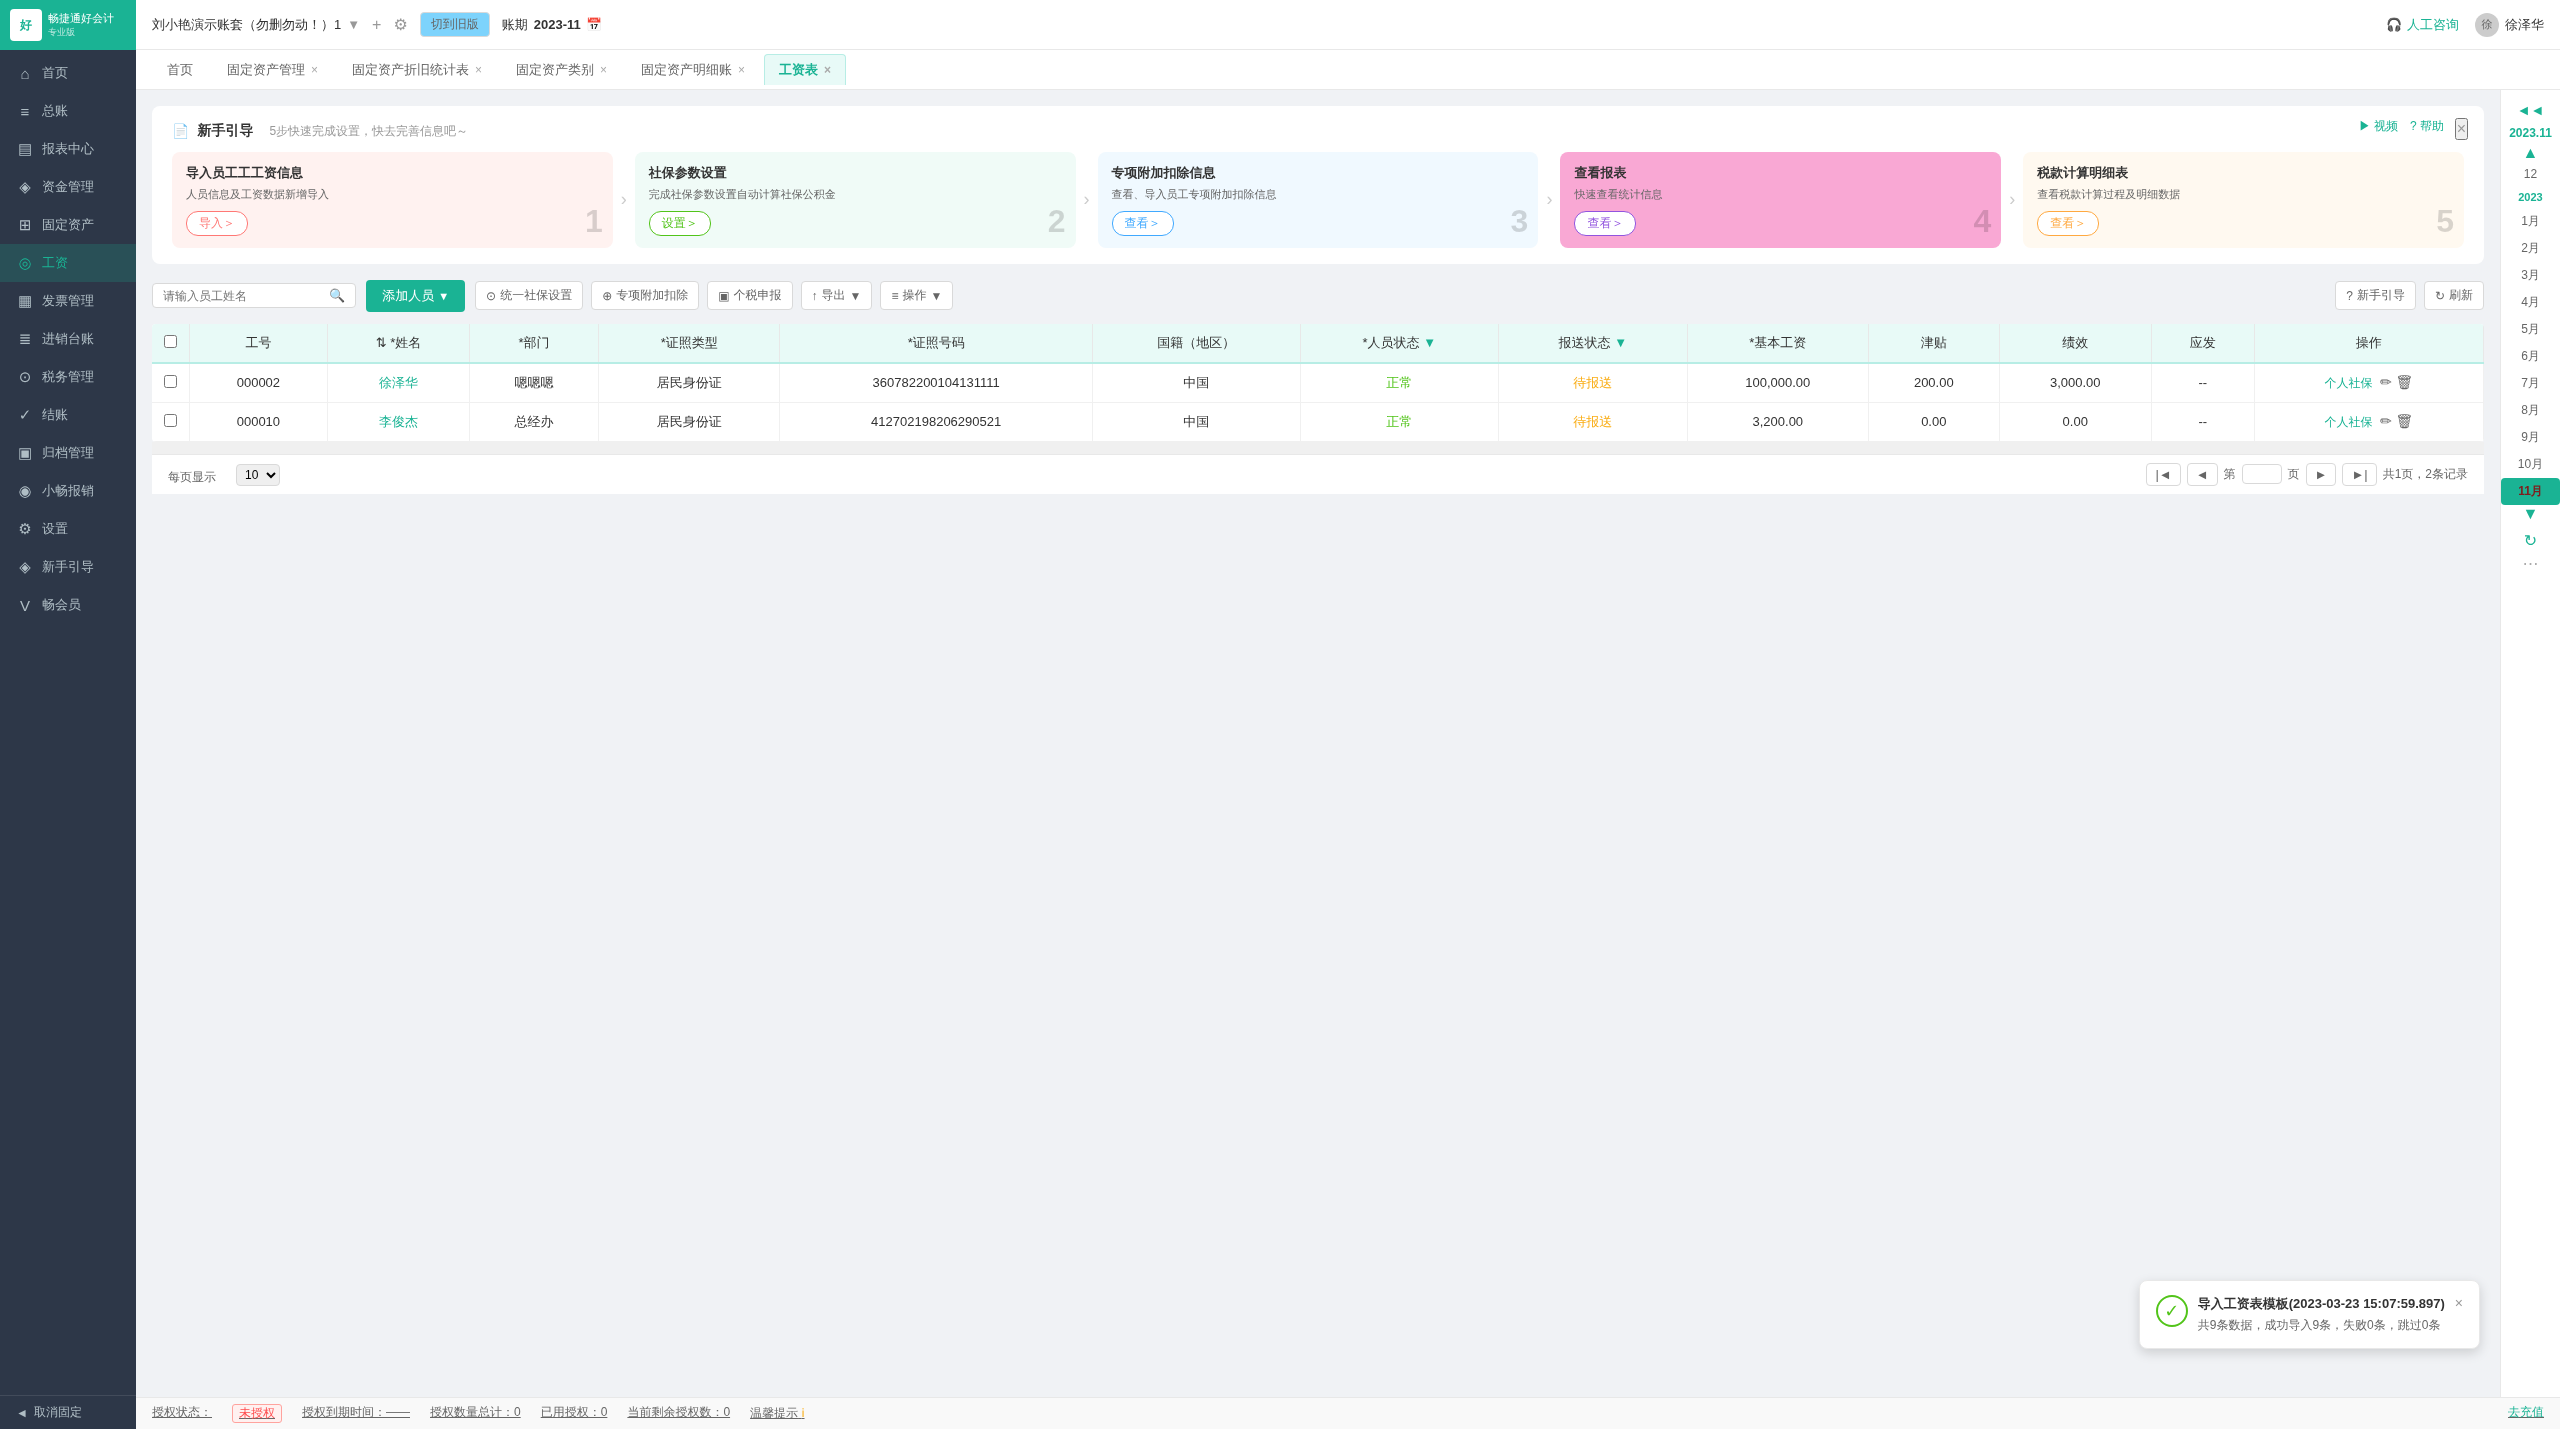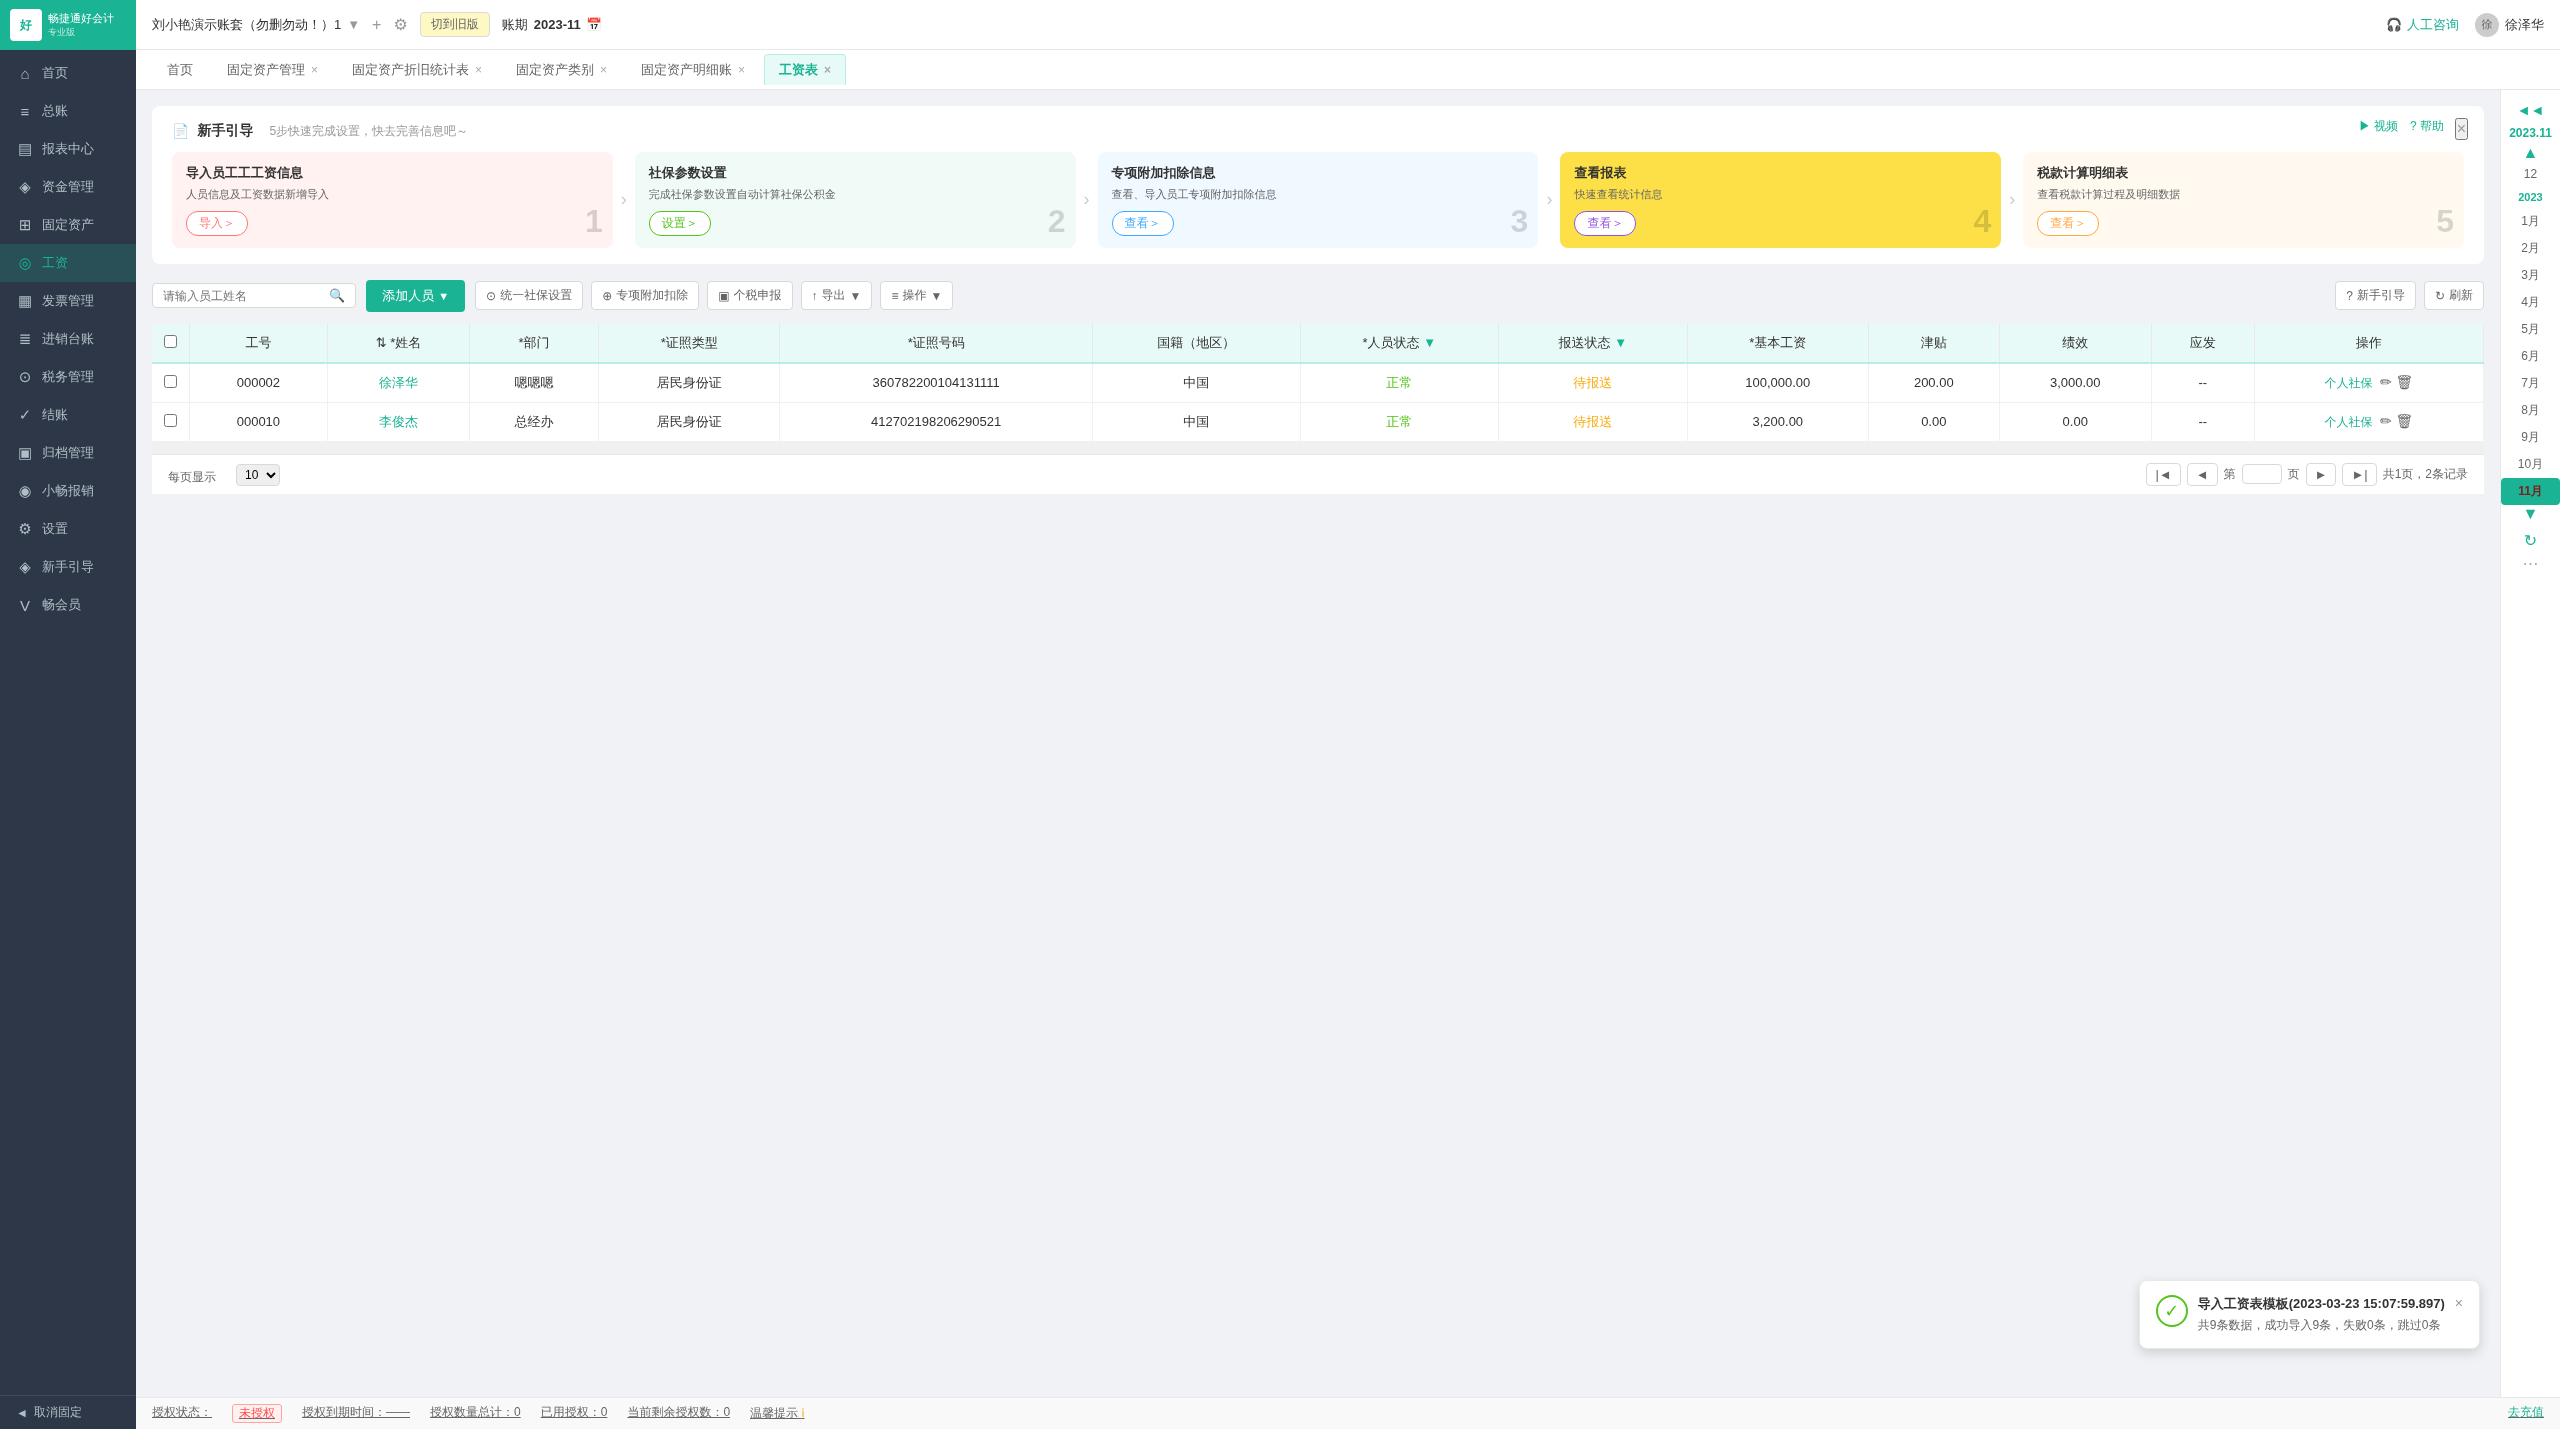--- a/index.html
+++ b/index.html
@@ -78,21 +78,21 @@
     .header-account { display: flex; align-items: center; gap: 6px; font-size: 13px; color: #333; }
     .header-dropdown { color: #999; cursor: pointer; }
     .header-btn {
       border: none;
       background: none;
       cursor: pointer;
       color: #999;
       font-size: 16px;
     }
     .header-version-btn {
-      background: #fef9c3;
+      background: #7dd3fc;
       border: 1px solid #d9d9d9;
       border-radius: 4px;
       padding: 3px 10px;
       font-size: 12px;
       cursor: pointer;
       color: #666;
     }
     .header-period { display: flex; align-items: center; gap: 6px; font-size: 13px; color: #333; }
     .header-right { margin-left: auto; display: flex; align-items: center; gap: 16px; }
     .header-service { display: flex; align-items: center; gap: 4px; color: #1ab394; cursor: pointer; font-size: 13px; }
@@ -143,21 +143,21 @@
     .guide-step {
       flex: 1;
       border-radius: 8px;
       padding: 12px 14px;
       position: relative;
       min-height: 90px;
     }
     .guide-step-1 { background: #fff2f0; }
     .guide-step-2 { background: #f0fbf7; }
     .guide-step-3 { background: #f0f9ff; }
-    .guide-step-4 { background: #fde047; }
+    .guide-step-4 { background: #f9a8d4; }
     .guide-step-5 { background: #fff9f0; }
     .guide-arrow { color: #ccc; font-size: 18px; padding: 0 8px; flex-shrink: 0; }
     .step-num { font-size: 32px; font-weight: bold; position: absolute; bottom: 8px; right: 10px; opacity: 0.15; }
     .step-title { font-size: 13px; font-weight: bold; color: #333; margin-bottom: 4px; }
     .step-desc { font-size: 11px; color: #666; line-height: 1.5; }
     .step-btn {
       display: inline-block;
       margin-top: 8px;
       padding: 3px 12px;
       border-radius: 12px;

